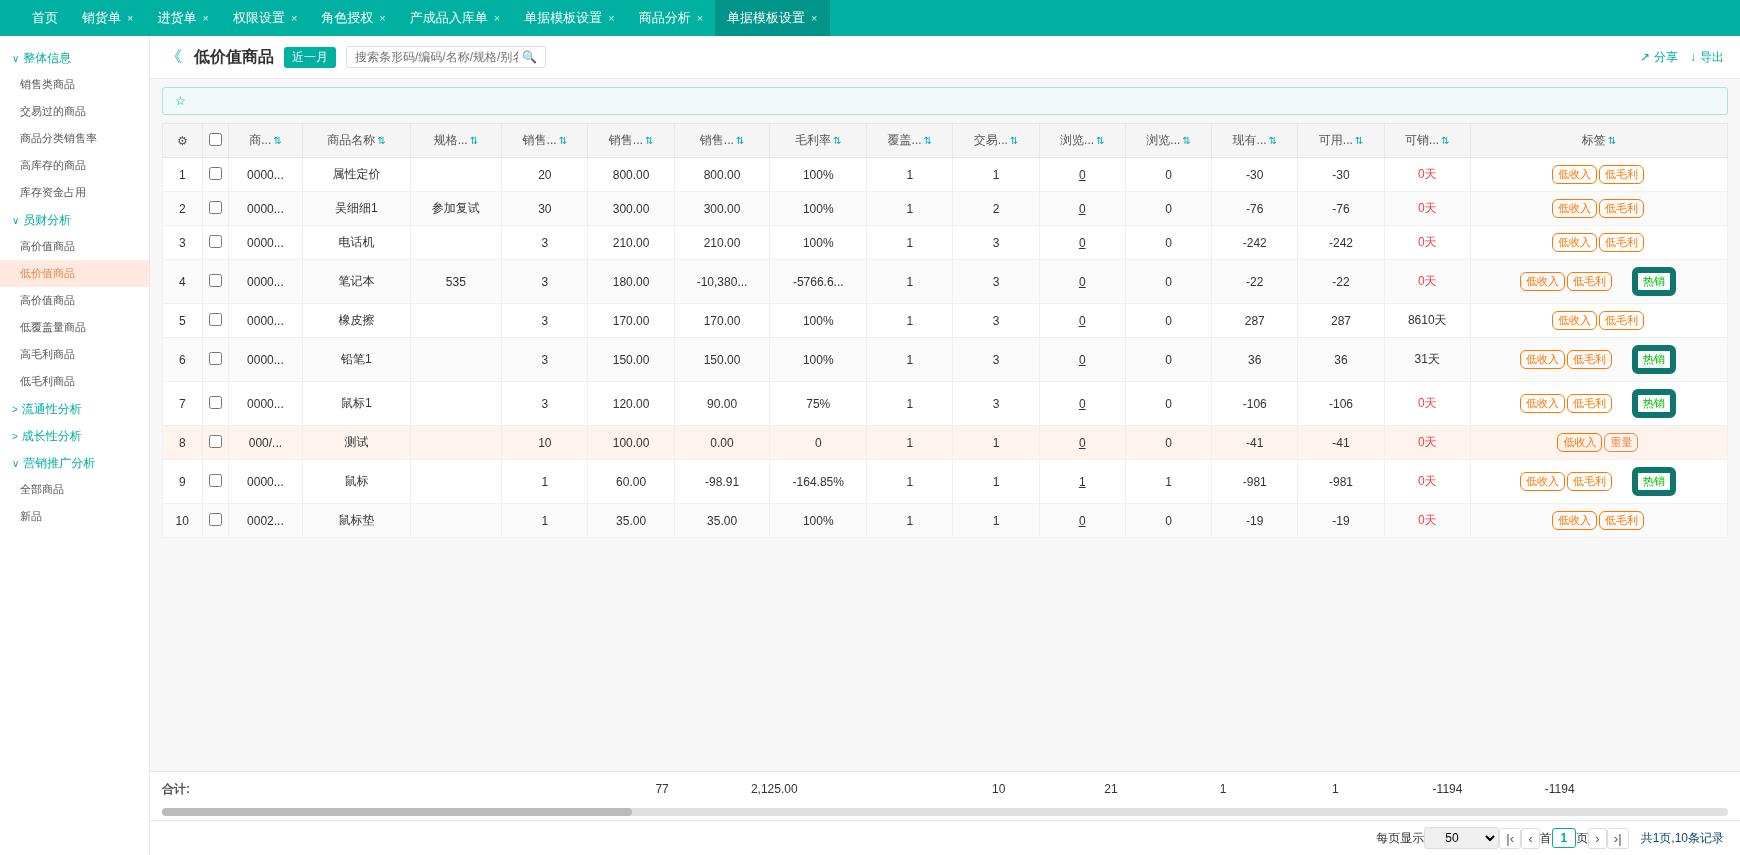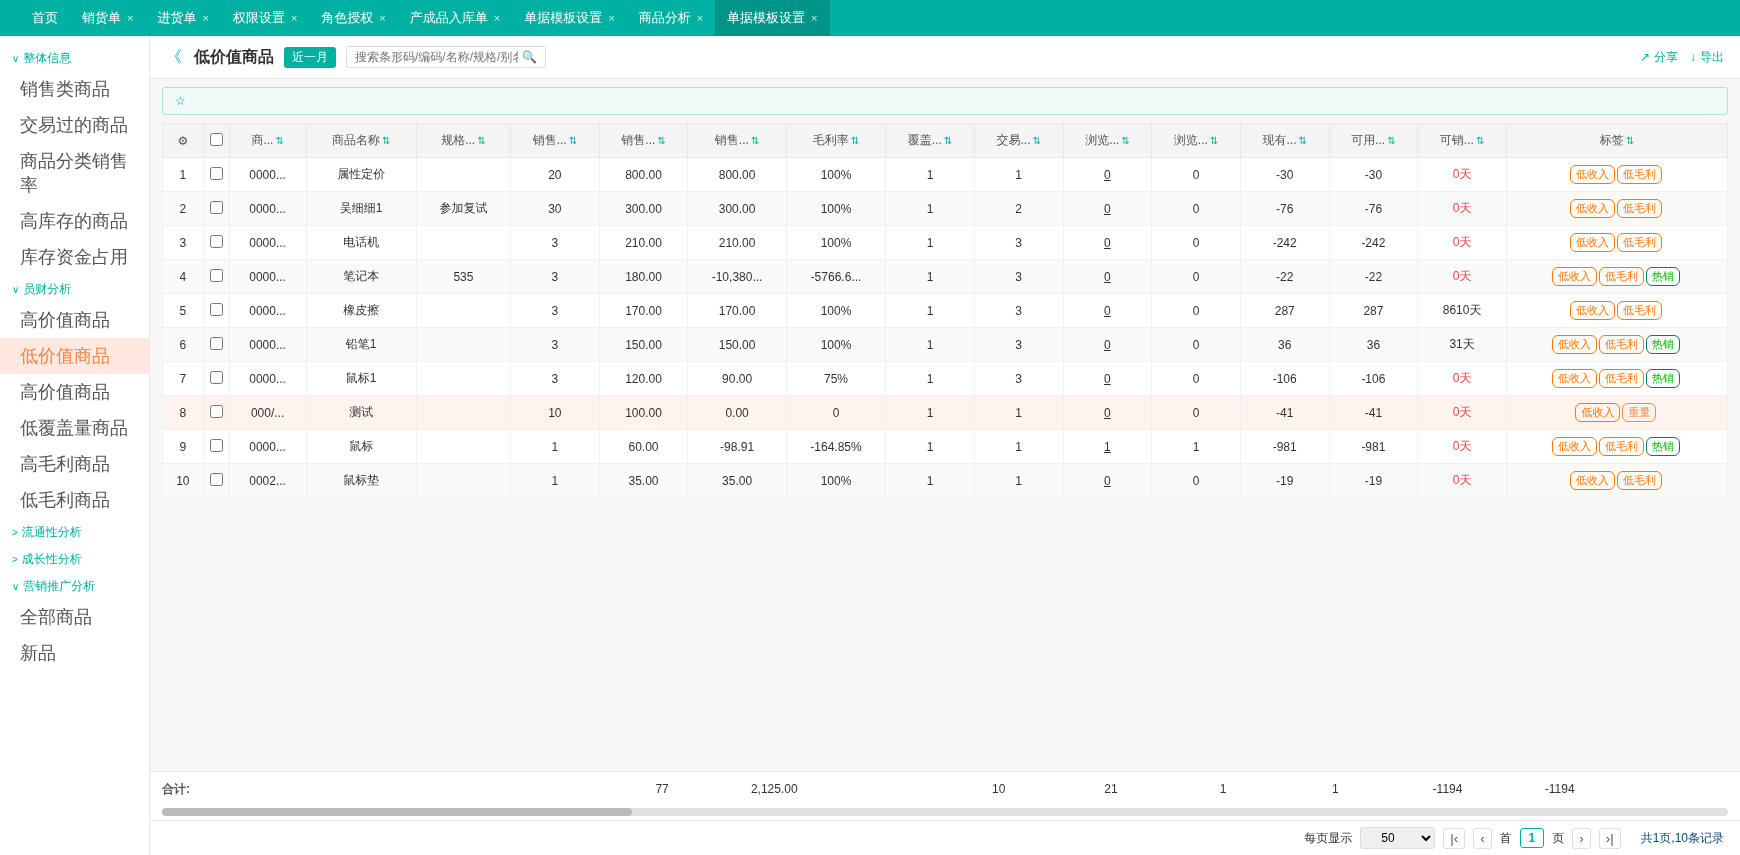--- a/index.html
+++ b/index.html
@@ -48,21 +48,21 @@
       padding: 6px 12px 4px;
       display: flex;
       align-items: center;
       cursor: pointer;
     }
     .sidebar-section-title .arrow { margin-right: 4px; font-size: 10px; }
     .sidebar-item {
       padding: 6px 12px 6px 20px;
       cursor: pointer;
       color: #555;
-      font-size: 18px;
+      font-size: 11px;
       font-family: Liberation Serif, serif;
     }
     .sidebar-item.active { background: #ffe8e0; color: #e84; }
 
     
     .main-content {
       flex: 1;
       display: flex;
       flex-direction: column;
       overflow: hidden;
@@ -189,21 +189,21 @@
     tbody td.text-left { text-align: center; }
     .tag {
       display: inline-block;
       padding: 1px 5px;
       border-radius: 6px;
       font-size: 11px;
       margin-right: 2px;
     }
     .tag-orange { color: #f70; border: 1px solid #f70; }
     .tag-red { color: #e44; border: 1px solid #e44; }
-    .tag-green { color: #0b0; border: 1px solid #0f766e; }
+    .tag-green { color: #0b0; border: 6px solid #0f766e; margin-left: 18px; }
     .days-0 { color: #e44; }
     .days-normal { color: #333; }
     .underline { text-decoration: underline; cursor: pointer; }
 
     
     .footer-totals {
       background: #fff;
       border-top: 1px solid #e8e8e8;
       padding: 8px 12px;
       display: flex;
@@ -223,21 +223,21 @@
     }
 
     
     .pagination {
       background: #fff;
       border-top: 1px solid #e8e8e8;
       padding: 6px 16px;
       display: flex;
       justify-content: flex-end;
       align-items: center;
-      gap: 8px;
+      gap: 0;
       font-size: 12px;
     }
     .pagination select {
       border: 1px solid #ddd;
       border-radius: 3px;
       padding: 2px 16px;
       font-size: 12px;
     }
     .pagination .page-btn {
       border: 1px solid #ddd;

